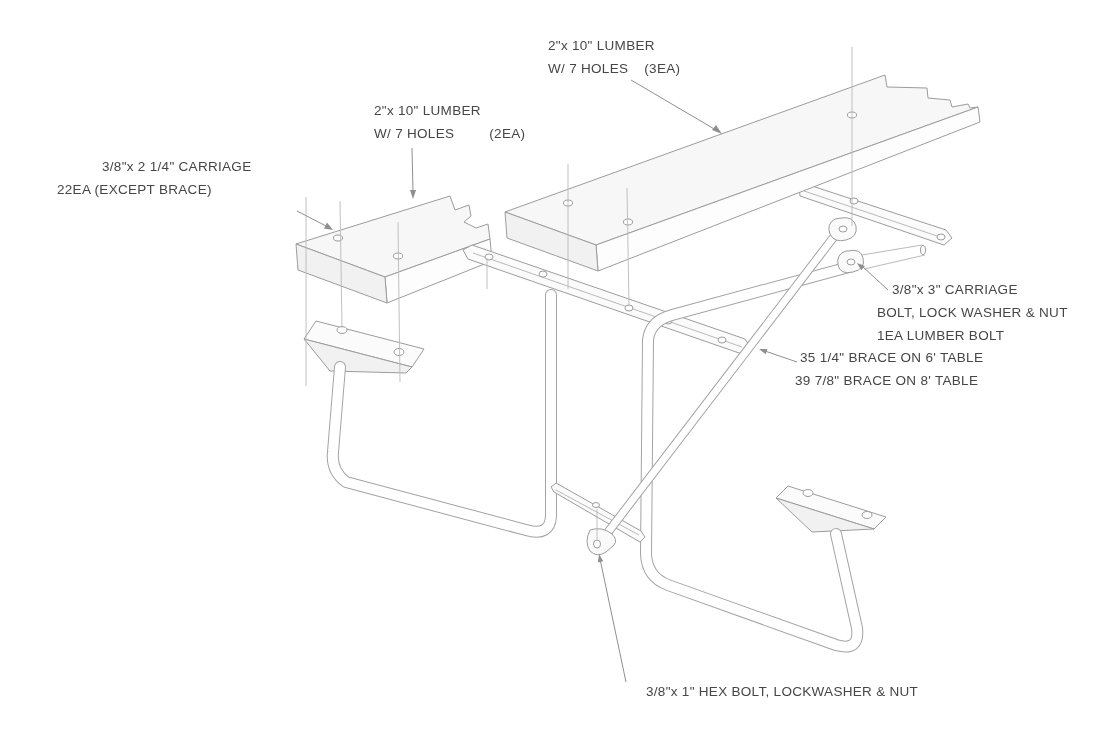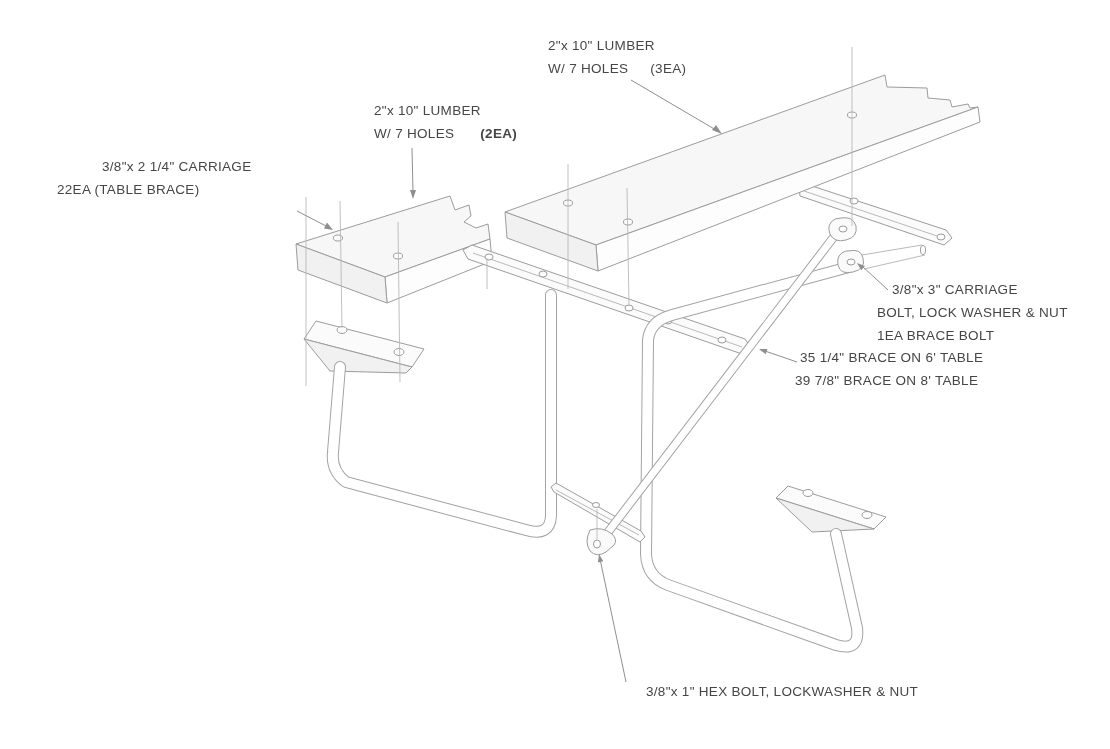--- a/index.html
+++ b/index.html
@@ -132,40 +132,40 @@
     <line class="lead" x1="797" y1="362" x2="765" y2="351"></line>
     <polygon class="ah" points="759,349 767.5,348.9 765.7,354.3"></polygon>
     <line class="lead" x1="626" y1="682" x2="600" y2="559"></line>
     <polygon class="ah" points="599,554 603.3,561.2 597.9,562.4"></polygon>
   </g>
 </svg>
 
 <div class="lbl" style="left:548px;top:34px;">
   <span class="blk">2"x 10" LUMBER</span>
   <span class="blk">
-    <span>W/ 7 HOLES</span><span style="margin-left:22px;text-align:right;">(3EA)</span>
+    <span>W/ 7 HOLES</span><span style="margin-left:16px;text-align:right;">(3EA)</span>
   </span>
 </div>
 
 <div class="lbl" style="left:374px;top:99px;">
   <span class="blk">2"x 10" LUMBER</span>
   <span class="blk">
-    <span>W/ 7 HOLES</span><span style="margin-left:26px;font-weight:bold;">(2EA)</span>
+    <span>W/ 7 HOLES</span><span style="margin-left:35px;">(2EA)</span>
   </span>
 </div>
 
 <div class="lbl" style="left:57px;top:155px;">
   <span class="blk" style="margin-left:45px;">3/8"x 2 1/4" CARRIAGE</span>
-  <span class="blk">22EA (TABLE BRACE)</span>
+  <span class="blk">22EA (EXCEPT BRACE)</span>
 </div>
 
 <div class="lbl" style="left:877px;top:278px;">
   <span class="blk" style="margin-left:15px;">3/8"x 3" CARRIAGE</span>
   <span class="blk">BOLT, LOCK WASHER &amp; NUT</span>
-  <span class="blk">1EA BRACE BOLT</span>
+  <span class="blk">1EA LUMBER BOLT</span>
 </div>
 
 <div class="lbl" style="left:795px;top:346px;">
   <span class="blk" style="margin-left:5px;">35 1/4" BRACE ON 6' TABLE</span>
   <span class="blk">39 7/8" BRACE ON 8' TABLE</span>
 </div>
 
 <div class="lbl" style="left:646px;top:680px;">
   <span class="blk">3/8"x 1" HEX BOLT, LOCKWASHER &amp; NUT</span>
 </div>

